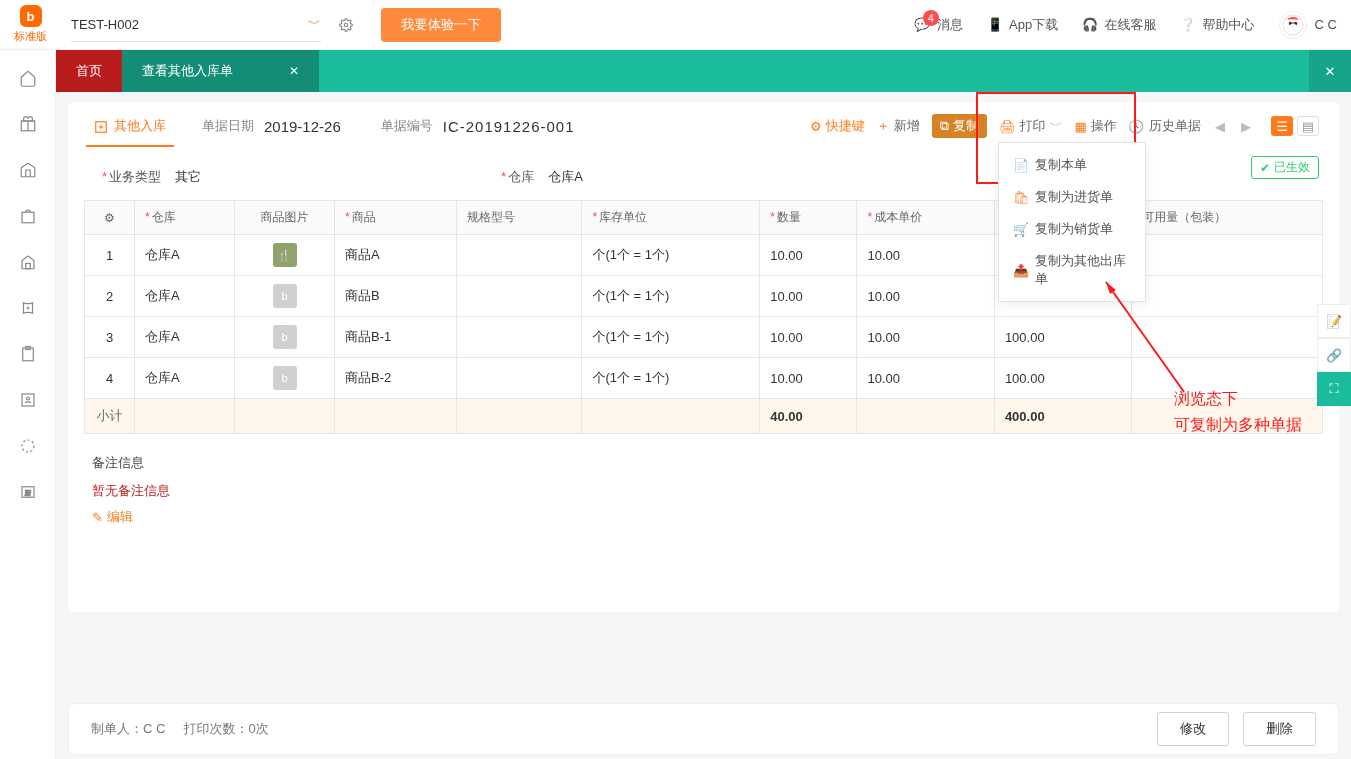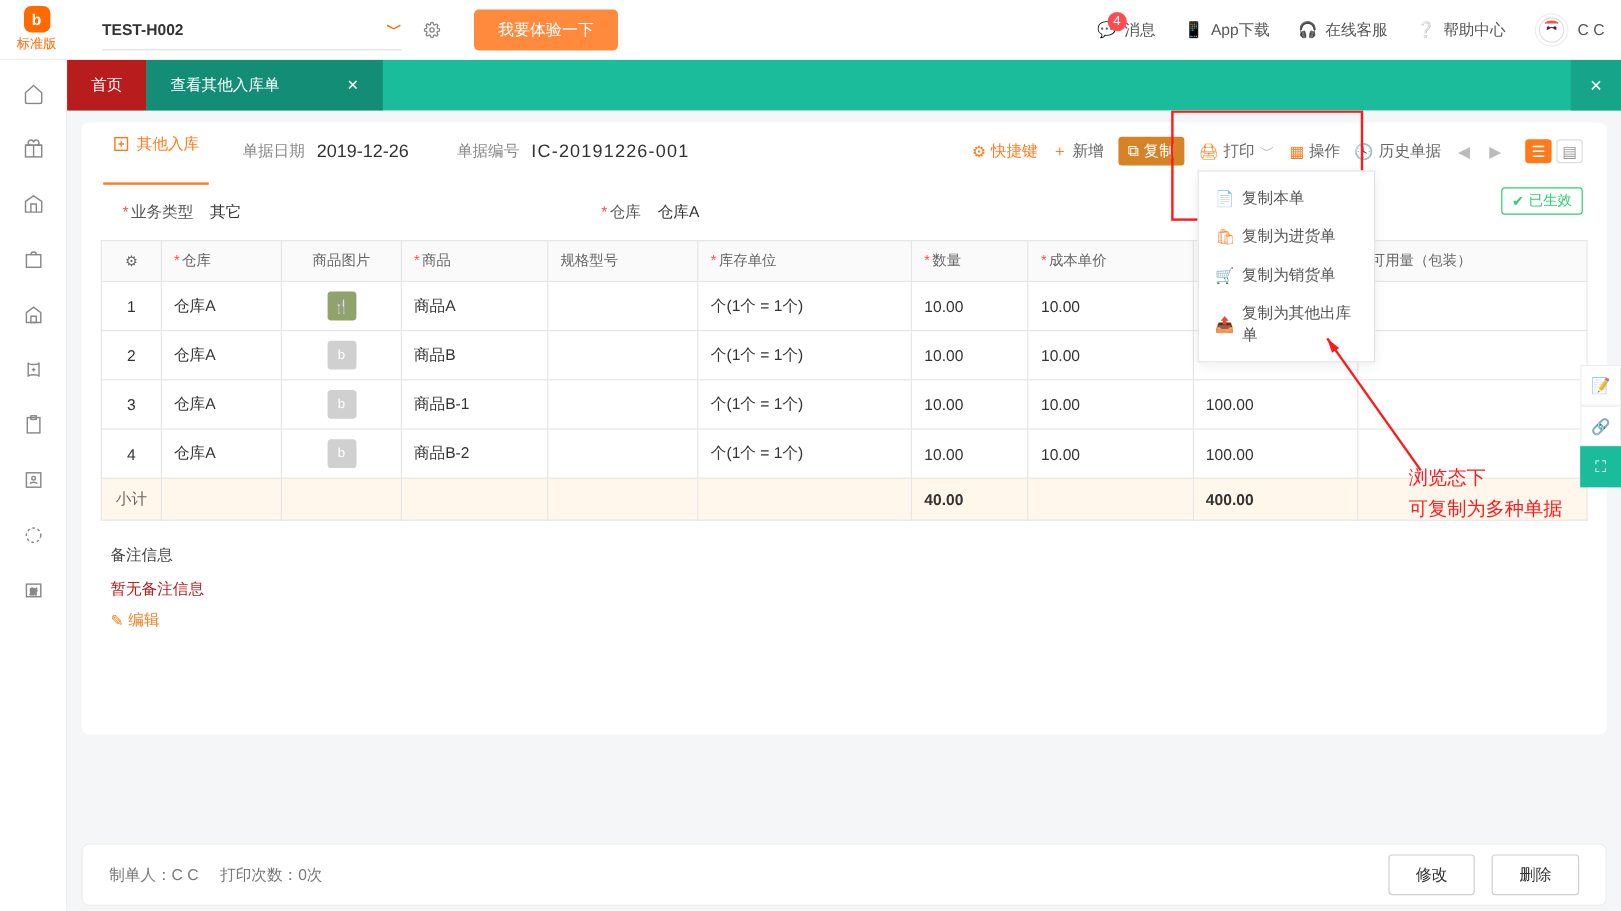--- a/index.html
+++ b/index.html
@@ -4,21 +4,21 @@
 <style>
 * { margin:0; padding:0; box-sizing:border-box; font-family:"Microsoft YaHei","PingFang SC",Arial,sans-serif; }
 body { background:#f5f6f7; font-size:13px; color:#333; overflow:hidden; }
 .app { display:flex; flex-direction:column; width:1351px; height:759px; }
 
 
 .top-header { height:50px; background:#fff; border-bottom:1px solid #eee; display:flex; align-items:center; padding:0 14px 0 6px; }
 .logo { display:flex; flex-direction:column; align-items:center; padding:0 8px; }
 .logo-icon { width:22px; height:22px; background:#ff6a00; border-radius:6px; display:flex; align-items:center; justify-content:center; color:#fff; font-weight:bold; }
 .logo-label { font-size:11px; color:#ff6a00; margin-top:2px; }
-.org-select { margin-left:30px; width:250px; height:34px; border-bottom:1px solid #e0e0e0; display:flex; align-items:center; justify-content:space-between; color:#333;font-weight:bold; }
+.org-select { margin-left:16px; width:250px; height:34px; border-bottom:1px solid #e0e0e0; display:flex; align-items:center; justify-content:space-between; color:#333; }
 .org-select .chev { color:#ff6a00; }
 .gear-top { margin-left:18px; color:#888; }
 .btn-try { margin-left:28px; background:#ff8a3d; color:#fff; padding:8px 20px; border-radius:4px; border:none; cursor:pointer; }
 .spacer { flex:1; }
 .top-action { display:flex; align-items:center; color:#555; margin-left:24px; cursor:pointer; position:relative; }
 .top-action .ico { margin-right:6px; color:#777; }
 .badge-red { position:absolute; top:-6px; left:8px; background:#ff4d4f; color:#fff; font-size:11px; width:16px; height:16px; border-radius:8px; display:flex; align-items:center; justify-content:center; }
 .avatar { width:28px; height:28px; border-radius:50%; background:#fff; border:1px solid #eee; margin-left:24px; display:flex; align-items:center; justify-content:center; }
 .avatar svg { width:22px; height:22px; }
 .username { margin-left:8px; color:#555; }
@@ -35,21 +35,21 @@
 .tab { height:42px; padding:0 20px; display:flex; align-items:center; color:#fff; cursor:pointer; }
 .tab.home { background:#b91c1c; }
 .tab.active { background:#138d75;gap:48px; }
 .tab .close { margin-left:8px; font-size:12px; }
 .tabs-bar .close-all { margin-left:auto; width:42px; height:42px; display:flex; align-items:center; justify-content:center; color:#fff; background:#17a589; cursor:pointer; }
 
 
 .doc-wrapper { flex:1; padding:10px 12px; position:relative; overflow:hidden; }
 .doc-card { background:#fff; border-radius:6px; padding:0; position:relative; min-height:510px; }
 .doc-head { display:flex; align-items:center; height:48px; padding:0 20px 0 18px; }
-.doc-tab { display:flex; align-items:center; color:#ff7a1a; font-weight:500; padding:12px 8px 23px; border-bottom:2px solid #ff7a1a; }
+.doc-tab { display:flex; align-items:center; color:#ff7a1a; font-weight:500; padding:12px 8px 10px; border-bottom:2px solid #ff7a1a; }
 .doc-tab .ico { margin-right:6px; }
 .meta { margin-left:28px; color:#888; display:flex; align-items:center; gap:10px; }
 .meta .val { color:#333; font-size:15px; }
 .meta2 { margin-left:40px; color:#888; display:flex; align-items:center; gap:10px; }
 .meta2 .val { color:#333; font-size:15px; letter-spacing:1px; }
 .doc-actions { margin-left:auto; display:flex; align-items:center; gap:12px; color:#666; }
 .action-link { display:flex; align-items:center; gap:4px; cursor:pointer; }
 .action-link.orange { color:#ff7a1a; }
 .action-link .ico { font-size:13px; }
 .action-copy { background:#d68227; color:#fff; padding:3px 8px; border-radius:3px; display:flex; align-items:center; gap:4px; }

